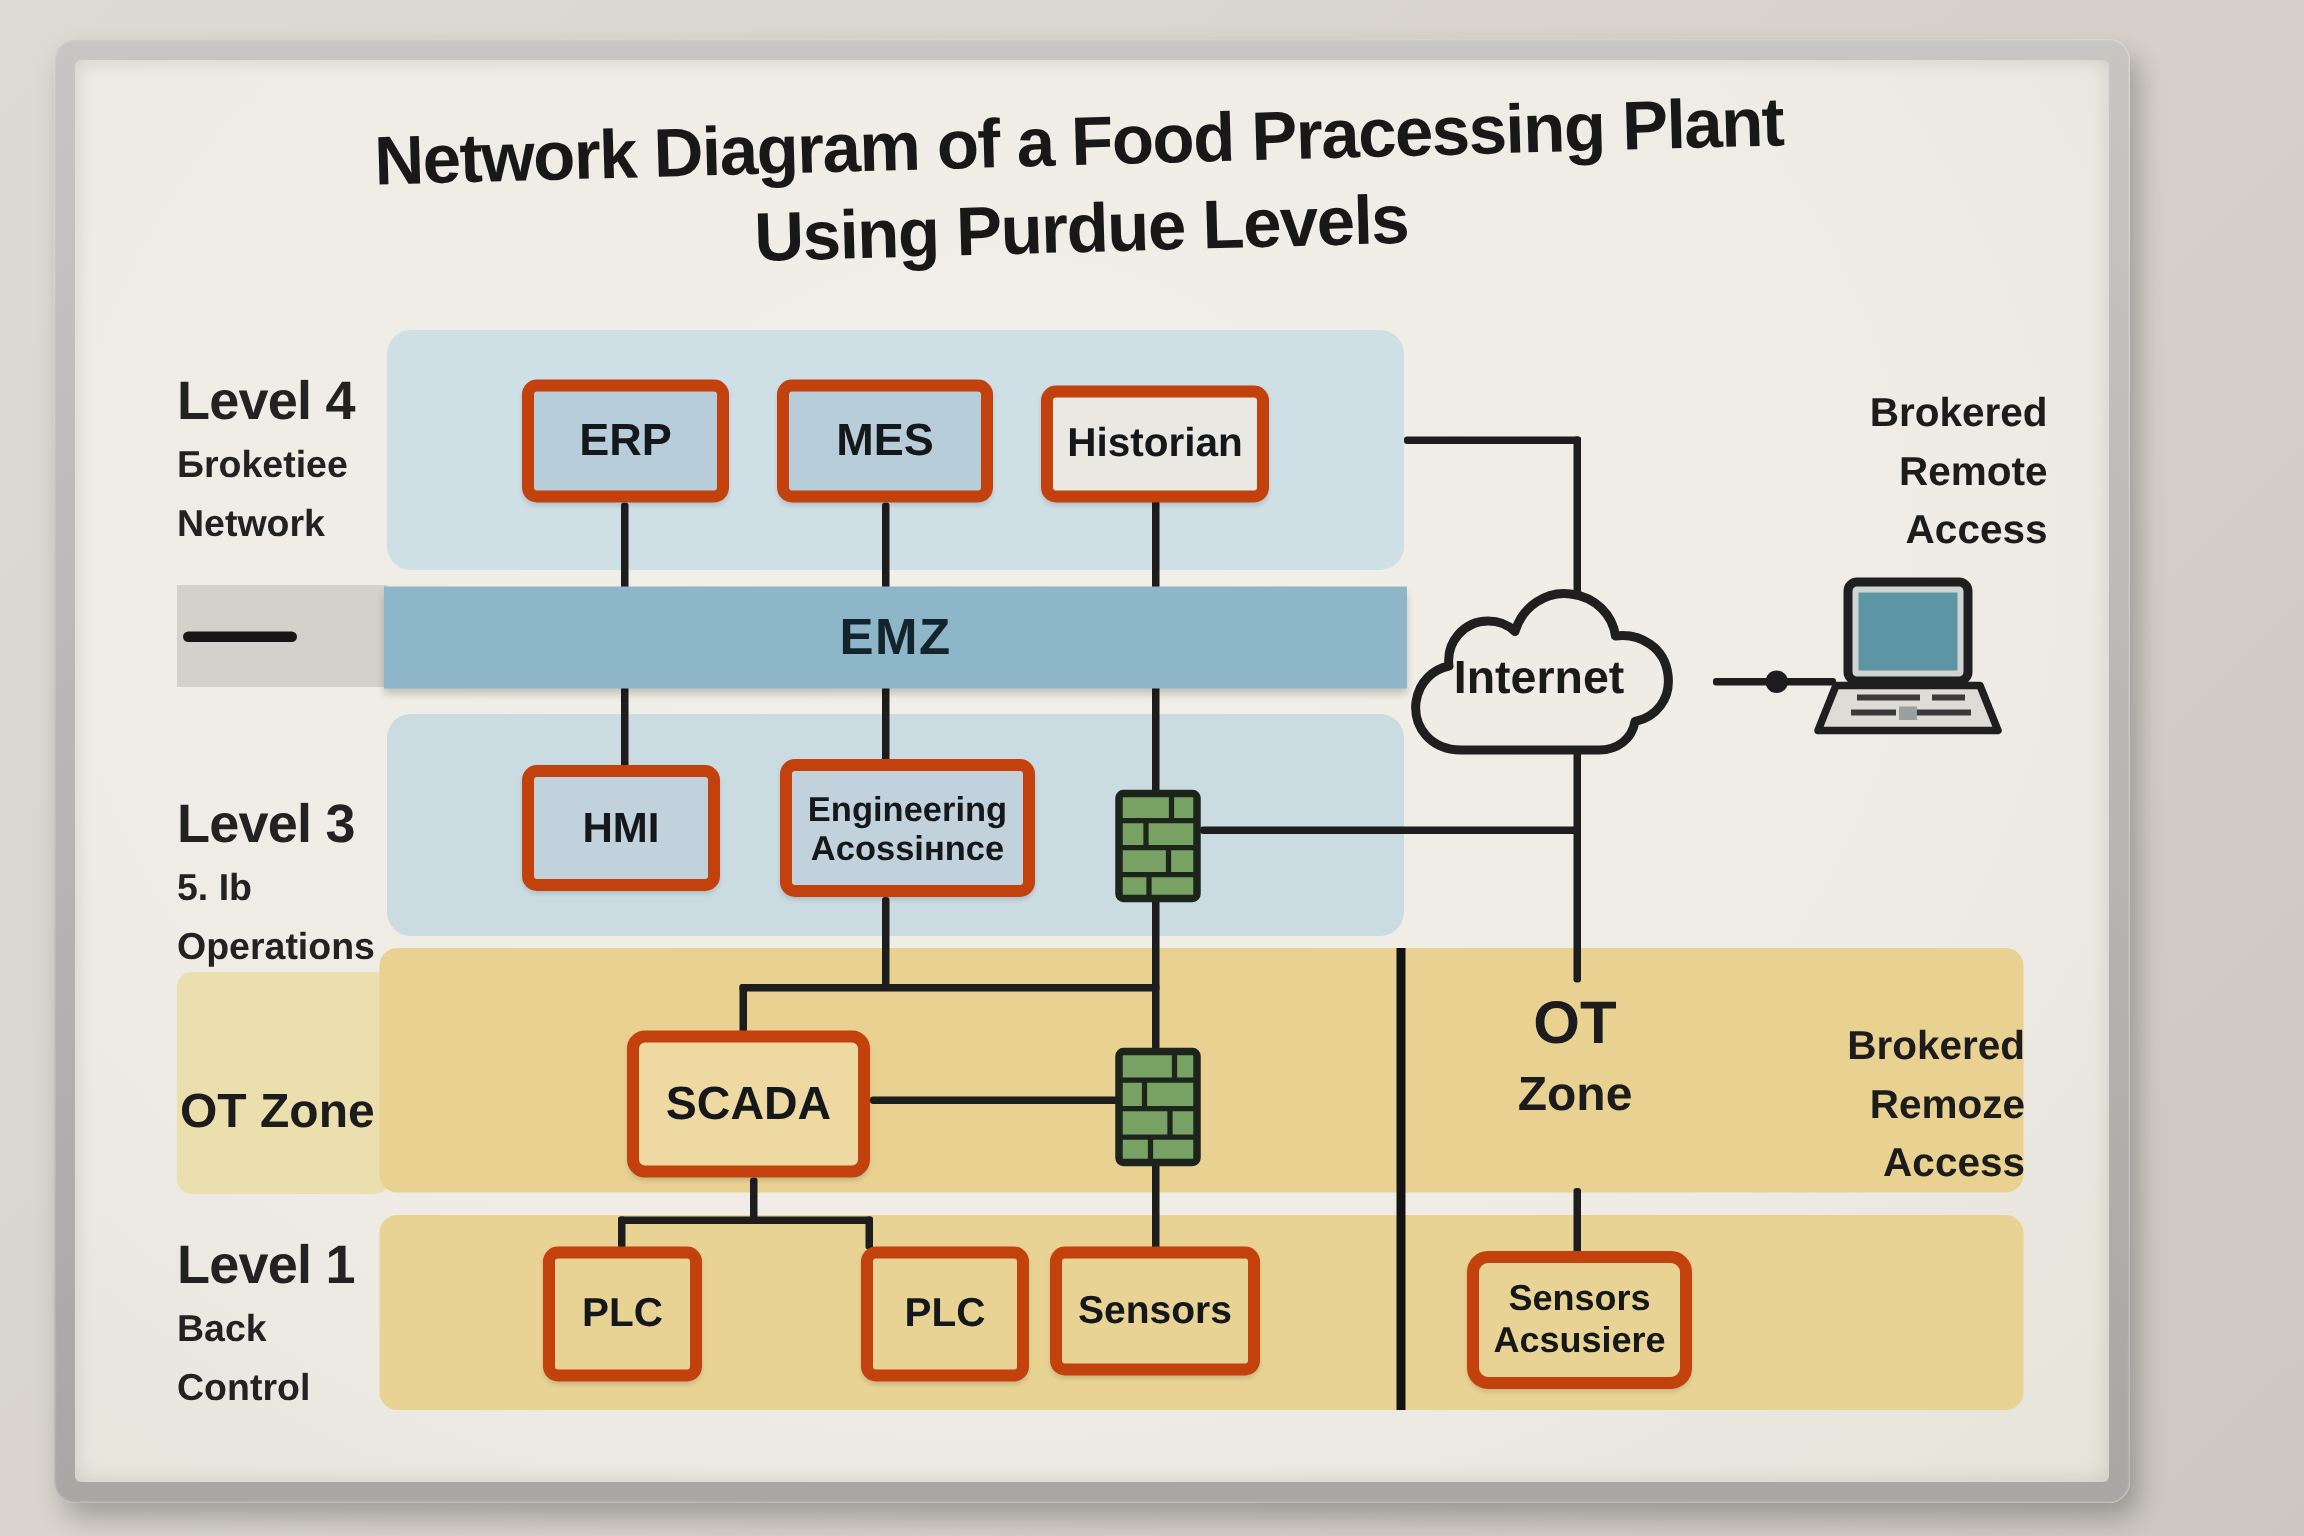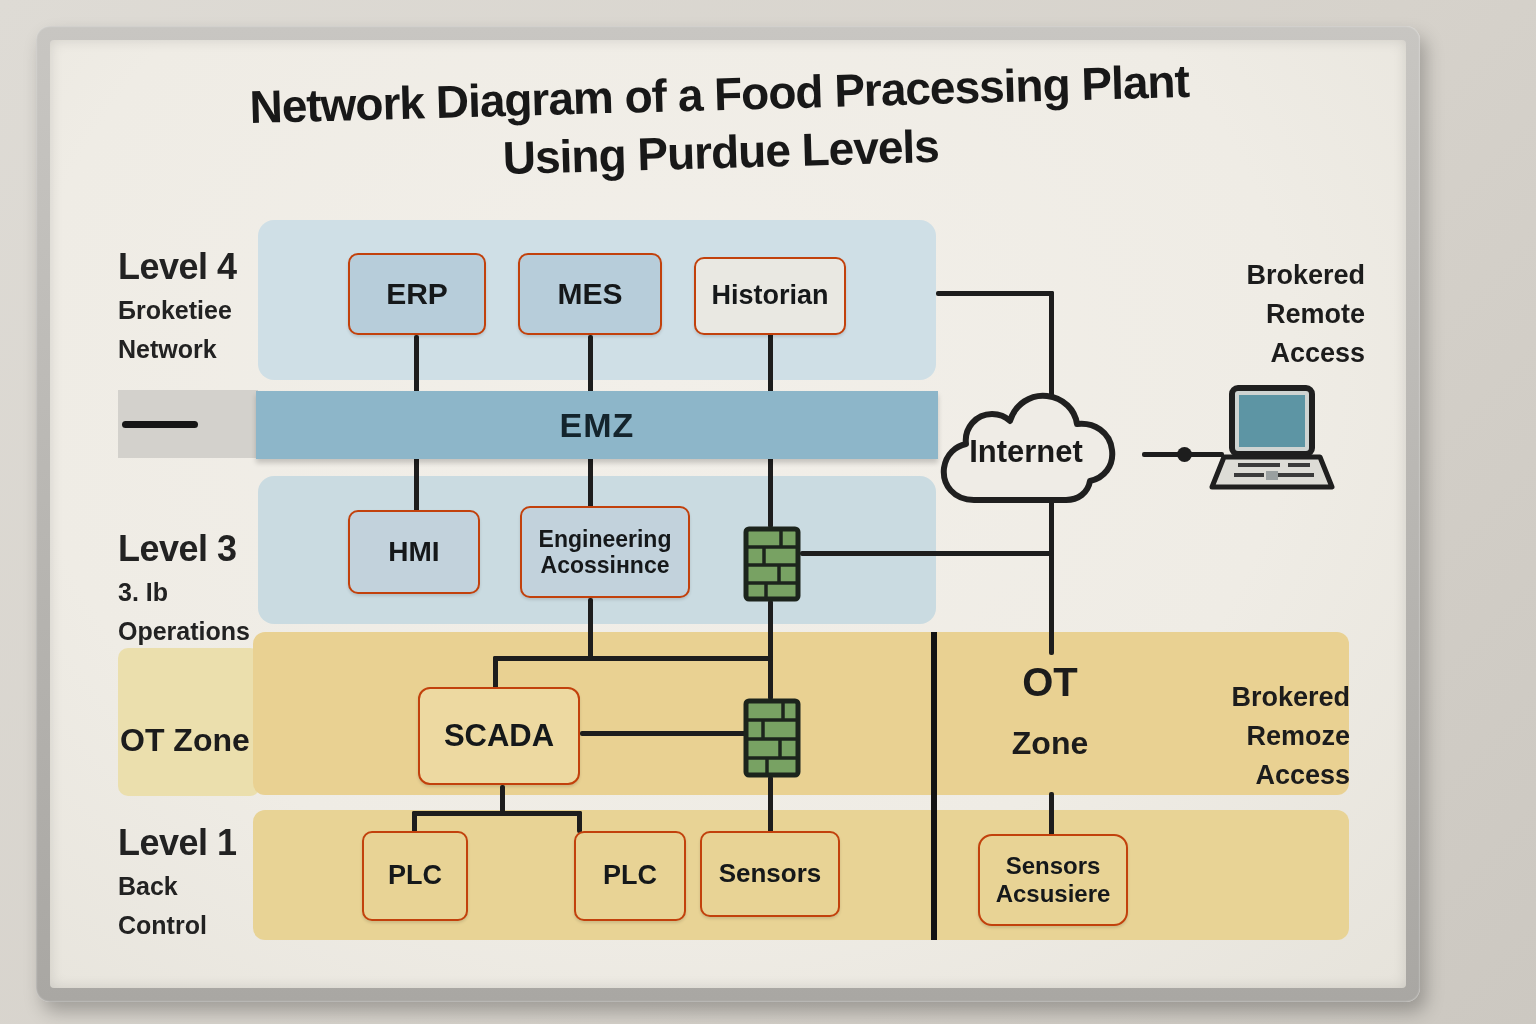--- a/index.html
+++ b/index.html
@@ -43,21 +43,21 @@
   .band.pale{left:118px; top:648px; width:142px; height:148px; background:var(--pale-yellow); border-radius:10px;}
   .dmz{
     position:absolute; left:256px; top:391px; width:682px; height:68px;
     background:var(--dmz); box-shadow:0 4px 5px rgba(0,0,0,.18);
     display:flex; align-items:center; justify-content:center;
     font-size:34px; font-weight:700; color:#14242c; letter-spacing:1px;
   }
   .graytab{position:absolute; left:118px; top:390px; width:140px; height:68px; background:var(--gray-tab);}
   .dash{position:absolute; left:122px; top:421px; width:76px; height:7px; background:#161616; border-radius:4px;}
   .node{
-    position:absolute; border:2px solid #c2410c; border-radius:10px;
+    position:absolute; border:8px solid #c2410c; border-radius:10px;
     display:flex; flex-direction:column; align-items:center; justify-content:center;
     font-weight:700; color:#15181a; text-align:center; line-height:1.15;
     box-shadow:0 2px 3px rgba(0,0,0,.12);
   }
   .node.erp{left:348px; top:253px; width:138px; height:82px; background:var(--box-blue); font-size:30px;}
   .node.mes{left:518px; top:253px; width:144px; height:82px; background:var(--box-blue); font-size:30px;}
   .node.historian{left:694px; top:257px; width:152px; height:78px; background:var(--box-plain); font-size:27px;}
   .node.hmi{left:348px; top:510px; width:132px; height:84px; background:var(--box-blue2); font-size:28px; font-weight:600;}
   .node.eng{left:520px; top:506px; width:170px; height:92px; background:var(--box-blue2); font-size:23px; font-weight:600;}
   .node.scada{left:418px; top:687px; width:162px; height:98px; background:var(--box-yellow); font-size:31px; font-weight:600; border-radius:12px;}
@@ -70,21 +70,21 @@
   .divider{position:absolute; left:931px; top:632px; width:6px; height:308px; background:#121212;}
   .lbl{position:absolute; color:#222;}
   .lbl .big{font-size:36px; font-weight:700; letter-spacing:-0.5px;}
   .lbl .small{font-size:25px; font-weight:600; margin-top:6px; line-height:1.3;}
   .ot-lbl{position:absolute; left:120px; top:722px; font-size:32px; font-weight:700;}
   .remote{position:absolute; text-align:right; font-weight:600; font-size:27px; line-height:1.45;}
   .remote.top{left:1165px; top:256px; width:200px;}
   .remote.bottom{left:1150px; top:678px; width:200px; font-weight:700;}
   .otzone{position:absolute; left:985px; top:660px; width:130px; text-align:center;}
   .otzone .z1{font-size:40px; font-weight:700;}
-  .otzone .z2{font-size:32px; font-weight:700; margin-top:20px;}
+  .otzone .z2{font-size:32px; font-weight:700; margin-top:6px;}
   .fw{position:absolute;}
   .cloudwrap{position:absolute; left:936px; top:388px; width:190px; height:126px;}
   .cloud-label{position:absolute; left:0; top:46px; width:180px; text-align:center; font-size:31px; font-weight:600; color:#1a1a1a;}
   .laptop{position:absolute; left:1208px; top:383px; width:128px; height:115px;}
 </style>
 </head>
 <body>
 
 <div class="frame"></div>
 <div class="board"></div>
@@ -102,21 +102,21 @@
 <div class="graytab"></div>
 <div class="dash"></div>
 
 <div class="lbl" style="left:118px; top:246px;">
   <div class="big">Level 4</div>
   <div class="small">Бroketiee</div>
   <div class="small">Network</div>
 </div>
 <div class="lbl" style="left:118px; top:528px;">
   <div class="big">Level 3</div>
-  <div class="small">3. Ib</div>
+  <div class="small">5. Ib</div>
   <div class="small">Operations</div>
 </div>
 <div class="ot-lbl">OT Zone</div>
 <div class="lbl" style="left:118px; top:822px;">
   <div class="big">Level 1</div>
   <div class="small">Back</div>
   <div class="small">Control</div>
 </div>
 
 <div class="wire" style="left:414px; top:335px; width:5px; height:58px;"></div>

